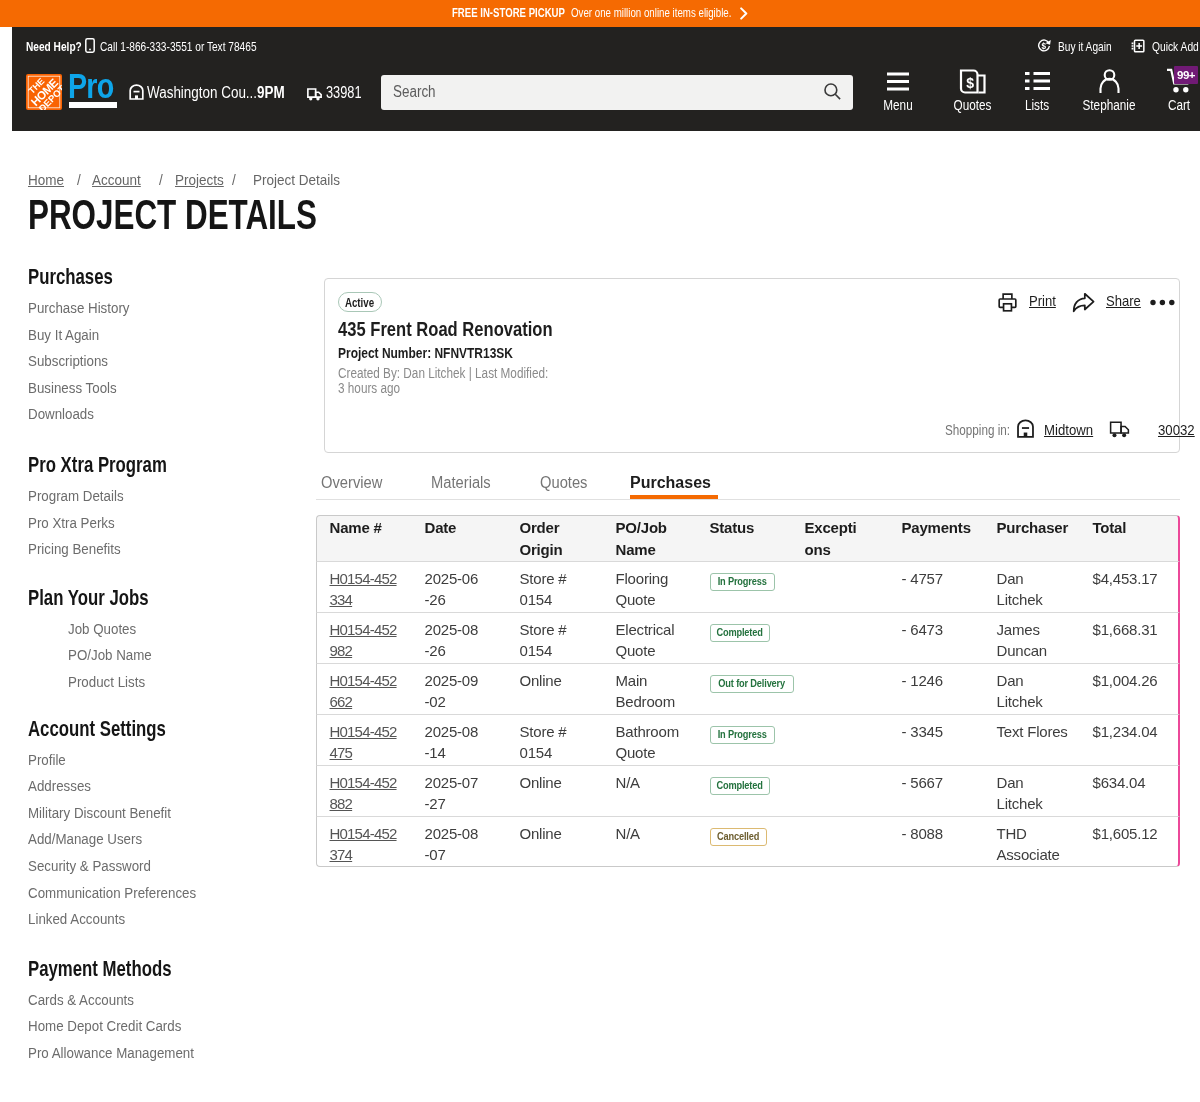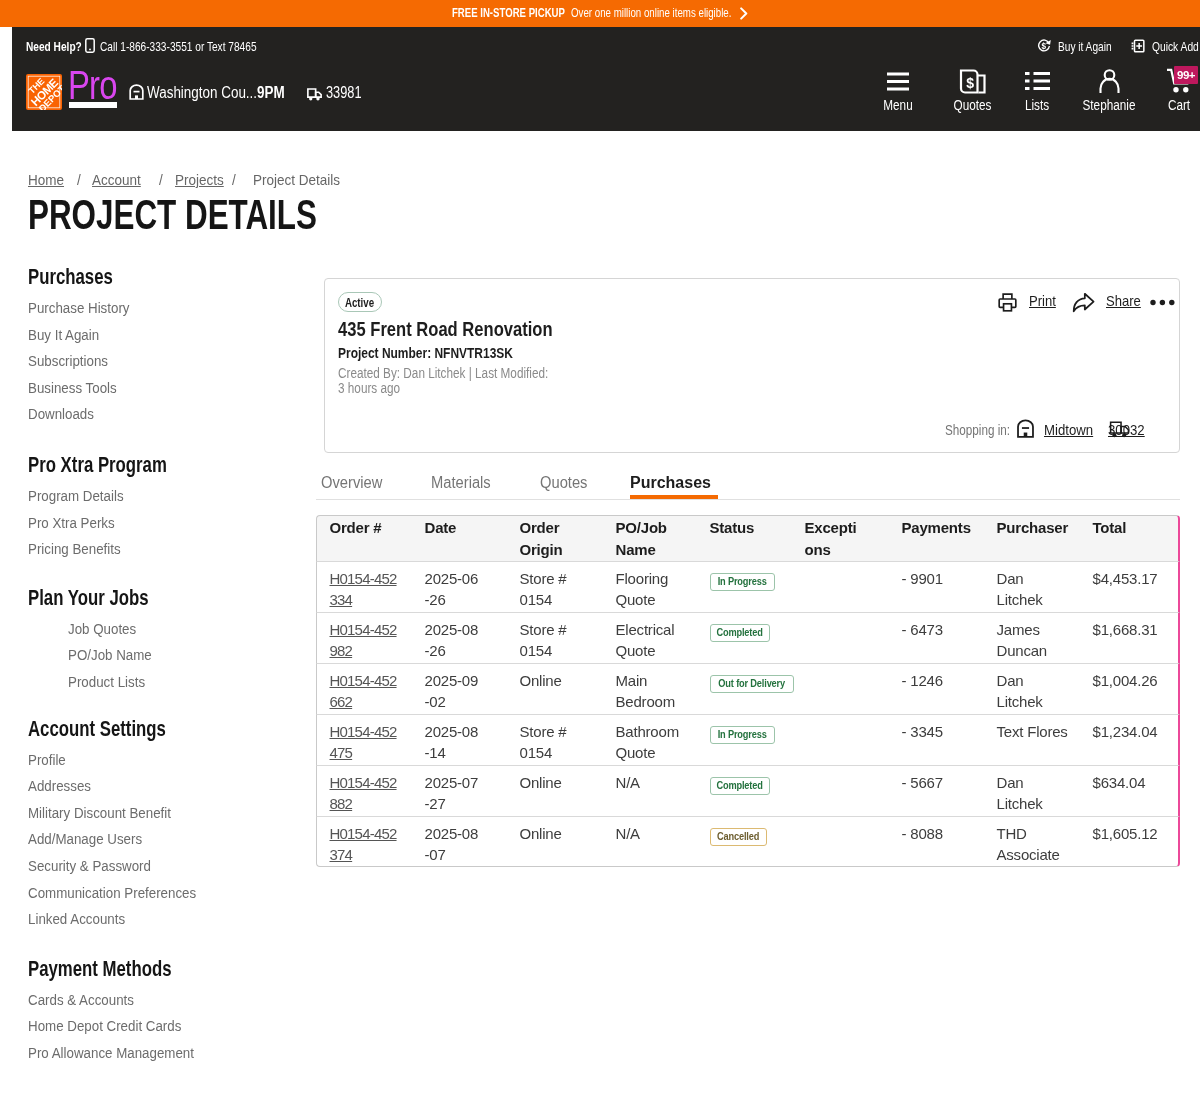--- a/index.html
+++ b/index.html
@@ -11,30 +11,30 @@
 .banner { position:absolute; left:0; top:0; width:1200px; height:27px; background:#f56a02; color:#fff; }
 .banner .b1 { position:absolute; left:452px; top:6px; font-size:12px; font-weight:bold; transform:scaleX(0.80); }
 .banner .b2 { position:absolute; left:571px; top:6px; font-size:12px; transform:scaleX(0.81); }
 .banner .chev { position:absolute; left:737px; top:7px; }
 
 
 .darkhead { position:absolute; left:12px; top:27px; width:1200px; height:104px; background:#232220; color:#fff; }
 .ub { position:absolute; font-size:13px; line-height:15px; }
 .mh { position:absolute; }
 .logo { left:14px; top:47px; width:36px; height:36px; background:#f96302; border-radius:2px; overflow:hidden; }
-.pro { left:56px; top:41.5px; color:#d946ef; font-weight:normal; font-size:40px; line-height:33px; }
+.pro { left:56px; top:41.5px; color:#0ea5e9; font-weight:bold; font-size:35px; line-height:33px; }
 .pro span { display:inline-block; transform:scaleX(0.82); transform-origin:0 0; letter-spacing:-1px; }
 .pro .bar { position:absolute; left:1px; width:48px; top:33.5px; height:5.5px; background:#fff; }
 .searchbox { position:absolute; left:369px; top:48px; width:472px; height:35px; background:#f2f2f1; border-radius:3px; }
 .searchbox .ph { position:absolute; left:12px; top:8px; font-size:16px; color:#5c5c5c; transform:scaleX(0.84); transform-origin:0 0; }
 .searchbox .mag { position:absolute; right:11px; top:7px; }
 .navitem { position:absolute; color:#fff; text-align:center; }
 .navitem .ic { height:28px; display:flex; align-items:flex-end; justify-content:center; }
 .navitem .lbl { margin-top:3.5px; font-size:14px; line-height:15px; transform:scaleX(0.84); white-space:nowrap; }
-.badge99 { position:absolute; left:1162px; top:39px; width:24px; height:18px; background:#be185d; color:#fff; font-size:11.5px; font-weight:bold; line-height:18px; text-align:center; border-radius:1px; letter-spacing:-0.5px; }
+.badge99 { position:absolute; left:1162px; top:39px; width:24px; height:18px; background:#701a75; color:#fff; font-size:11.5px; font-weight:bold; line-height:18px; text-align:center; border-radius:1px; letter-spacing:-0.5px; }
 
 
 .breadcrumb { position:absolute; left:0; top:171px; width:1200px; height:20px; font-size:15px; color:#666; }
 .breadcrumb span { position:absolute; transform:scaleX(0.90); transform-origin:0 0; white-space:nowrap; }
 .breadcrumb .lk { text-decoration:underline; }
 h1.pagetitle { position:absolute; left:28px; top:190px; font-size:43px; color:#151515; font-weight:bold; }
 h1.pagetitle span { display:inline-block; transform:scaleX(0.73); transform-origin:0 0; white-space:nowrap; }
 
 
 aside { position:absolute; left:28px; top:264px; width:288px; }
@@ -132,20 +132,27 @@
         <rect x="6" y="11.4" width="3" height="3.6" fill="#fff"></rect>
       </svg></div>
   <div class="mh" style="left:135px; top:56px; font-size:16px; line-height:20px; transform:scaleX(0.84); transform-origin:0 0; white-space:nowrap;">Washington Cou...<b>9PM</b></div>
   <div class="mh" style="left:295px; top:60px;"><svg width="15" height="13" viewBox="0 0 26 22">
         <path d="M1.5 1.5 h13.5 v14 h-13.5 z" fill="none" stroke="#fff" stroke-width="2.8"></path>
         <path d="M15 7 h5.2 l4.3 4.3 v4.2 h-9.5z" fill="none" stroke="#fff" stroke-width="2.8"></path>
         <circle cx="6.5" cy="18.5" r="2.9" fill="#fff"></circle>
         <circle cx="19" cy="18.5" r="2.9" fill="#fff"></circle>
       </svg></div>
   <div class="mh" style="left:314px; top:56px; font-size:16px; line-height:20px; transform:scaleX(0.80); transform-origin:0 0;">33981</div>
+  <div class="searchbox">
+    <span class="ph">Search</span>
+    <svg class="mag" width="19" height="19" viewBox="0 0 20 20">
+        <circle cx="8.3" cy="8.3" r="6.2" fill="none" stroke="#3a3a3a" stroke-width="1.7"></circle>
+        <path d="M12.9 12.9 L18 18" stroke="#3a3a3a" stroke-width="1.7"></path>
+      </svg>
+  </div>
 
   <div class="navitem" style="left:860px; top:39px; width:52px;">
     <div class="ic">
         <svg style="margin-bottom:3px;" width="22" height="20" viewBox="0 0 22 20">
           <path d="M0 3 h22 M0 10.5 h22 M0 18 h22" stroke="#fff" stroke-width="3.2"></path>
         </svg>
       </div>
     <div class="lbl">Menu</div>
   </div>
   <div class="navitem" style="left:930px; top:39px; width:61px;">
@@ -277,21 +284,21 @@
       </div>
     <div class="ct shoprow" style="left:719px; top:142px;"><u>Midtown</u></div>
     <div class="ct shoprow" style="left:782px; top:142px;">
         <svg width="25" height="17" viewBox="0 0 26 22">
           <path d="M1.5 1.5 h13.5 v14 h-13.5 z" fill="none" stroke="#1d1d1d" stroke-width="2"></path>
           <path d="M15 7 h5.2 l4.3 4.3 v4.2 h-9.5z" fill="none" stroke="#1d1d1d" stroke-width="2"></path>
           <circle cx="6.5" cy="18.5" r="2.6" fill="#1d1d1d"></circle>
           <circle cx="19" cy="18.5" r="2.6" fill="#1d1d1d"></circle>
         </svg>
       </div>
-    <div class="ct shoprow" style="left:783px; top:142px;"><u>30032</u></div>
+    <div class="ct shoprow" style="left:833px; top:142px;"><u>30032</u></div>
   </div>
 
   <div class="tabs">
     <div class="tab" style="left:5px;">Overview</div>
     <div class="tab" style="left:115px;">Materials</div>
     <div class="tab" style="left:224px;">Quotes</div>
     <div class="tab active" style="left:314px;">Purchases</div>
     <div class="tabline"></div>
   </div>
 
@@ -302,38 +309,38 @@
         <col style="width:96px">
         <col style="width:94px">
         <col style="width:95px">
         <col style="width:97px">
         <col style="width:95px">
         <col style="width:96px">
         <col style="width:100px">
     </colgroup>
     <tbody>
         <tr>
-      <th>Order #</th>
+      <th>Name #</th>
           <th>Date</th>
           <th>Order Origin</th>
           <th>PO/Job Name</th>
           <th>Status</th>
           <th>Excepti<br>ons</th>
           <th>Payments</th>
           <th>Purchaser</th>
           <th>Total</th>
     </tr>
     <tr>
       <td><span class="ordlink">H0154-452<br>334</span></td>
       <td>2025-06<br>-26</td>
       <td>Store #<br>0154</td>
       <td>Flooring<br>Quote</td>
       <td><span class="sbadge" style="width:65px;"><i>In Progress</i></span></td>
       <td></td>
-      <td>- 9901</td>
+      <td>- 4757</td>
       <td>Dan<br>Litchek</td>
       <td>$4,453.17</td>
     </tr>
     <tr>
       <td><span class="ordlink">H0154-452<br>982</span></td>
       <td>2025-08<br>-26</td>
       <td>Store #<br>0154</td>
       <td>Electrical<br>Quote</td>
       <td><span class="sbadge" style="width:60px;"><i>Completed</i></span></td>
       <td></td>

